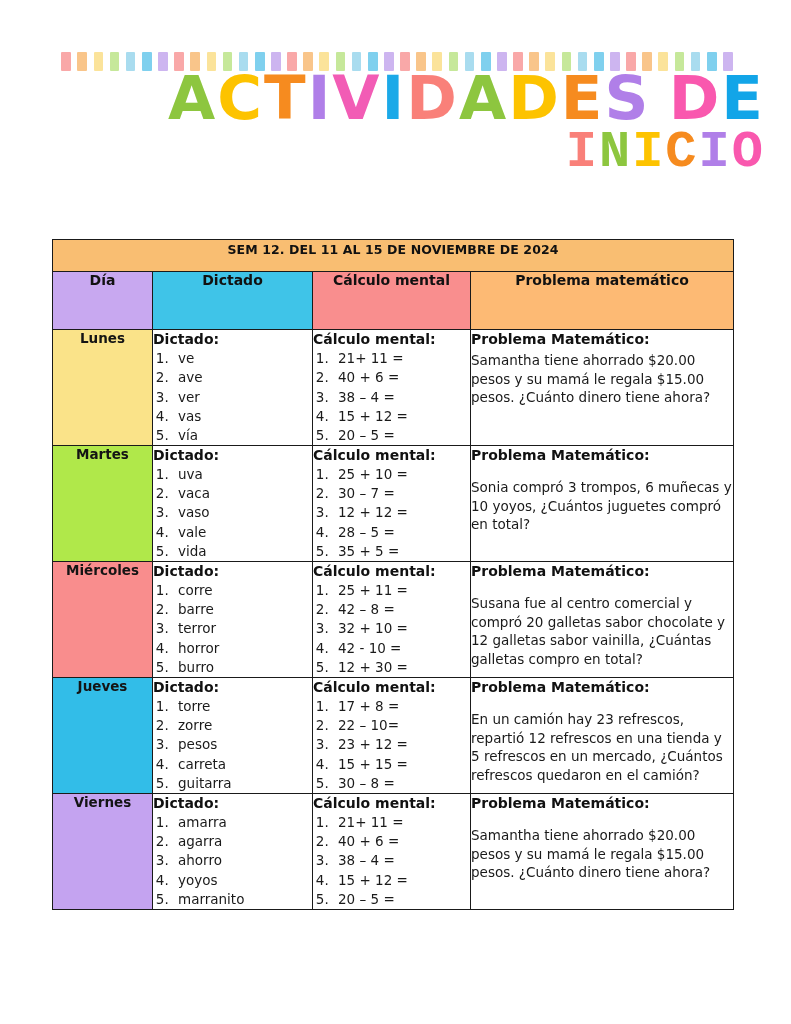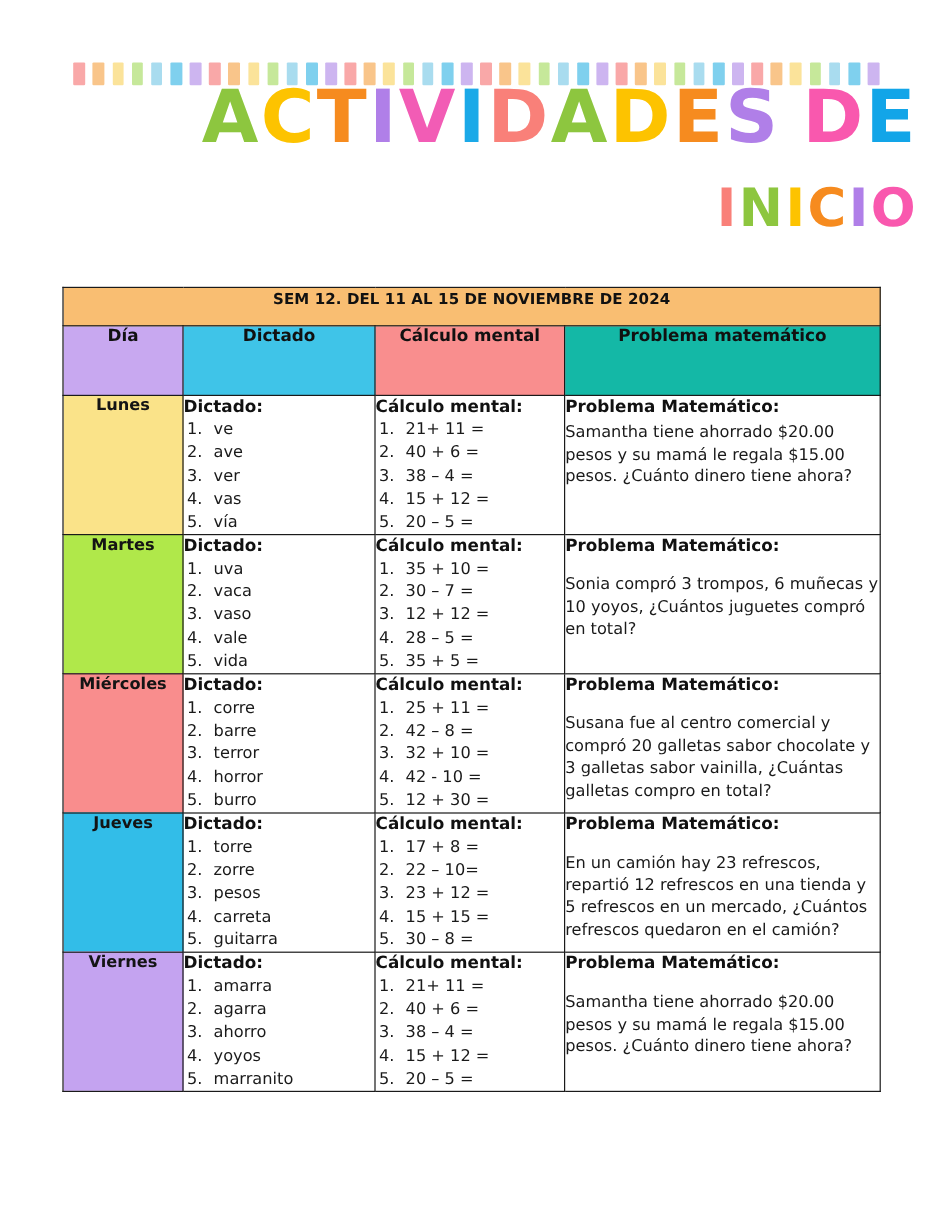--- a/index.html
+++ b/index.html
@@ -46,21 +46,21 @@
     text-align: right;
   }
   .title-line {
     font-family: "DejaVu Sans", sans-serif;
     font-weight: 700;
     letter-spacing: 2px;
     line-height: 0.98;
     white-space: pre;
   }
   #title-line-1 { font-size: 61px; }
-  #title-line-2 { font-size: 44px; margin-top: 24px; }
+  #title-line-2 { font-size: 52px; margin-top: 0; font-family: Liberation Mono, monospace; }
   .title-line .sp { display: inline-block; width: 0.30em; }
 
   
   #schedule-table {
     position: absolute;
     left: 52px;
     top: 239px;
     width: 681px;
     border-collapse: collapse;
     table-layout: fixed;
@@ -97,21 +97,21 @@
     text-align: center;
     vertical-align: middle;
     font-family: "DejaVu Sans", sans-serif;
     font-weight: 700;
     font-size: 14px;
     color: #111111;
   }
   .hdr-dia  { background: #C8A8F0; }
   .hdr-dic  { background: #3FC4E8; margin-left: 21px; }
   .hdr-cal  { background: #F98E8E; }
-  .hdr-pro  { background: #14b8a6; }
+  .hdr-pro  { background: #fdba74; }
 
   
   .day-cell {
     text-align: center;
     vertical-align: middle;
     font-family: "DejaVu Sans", sans-serif;
     font-weight: 700;
     font-size: 13.5px;
     color: #141414;
   }
@@ -347,21 +347,21 @@
             <li>uva</li>
             <li>vaca</li>
             <li>vaso</li>
             <li>vale</li>
             <li>vida</li>
           </ol>
         </td>
         <td class="content-cell">
           <div class="cell-heading">Cálculo mental:</div>
           <ol class="item-list">
-            <li>35 + 10 =</li>
+            <li>25 + 10 =</li>
             <li>30 – 7 =</li>
             <li>12 + 12 =</li>
             <li>28 – 5 =</li>
             <li>35 + 5 =</li>
           </ol>
         </td>
         <td class="content-cell prob-cell">
           <div class="cell-heading">Problema Matemático:</div>
           <div class="prob-body spaced">Sonia compró 3 trompos, 6 muñecas y 10 yoyos, ¿Cuántos juguetes compró en total?</div>
         </td>
@@ -383,21 +383,21 @@
           <ol class="item-list">
             <li>25 + 11 =</li>
             <li>42 – 8 =</li>
             <li>32 + 10 =</li>
             <li>42 - 10 =</li>
             <li>12 + 30 =</li>
           </ol>
         </td>
         <td class="content-cell prob-cell">
           <div class="cell-heading">Problema Matemático:</div>
-          <div class="prob-body spaced">Susana fue al centro comercial y compró 20 galletas sabor chocolate y 3 galletas sabor vainilla, ¿Cuántas galletas compro en total?</div>
+          <div class="prob-body spaced">Susana fue al centro comercial y compró 20 galletas sabor chocolate y 12 galletas sabor vainilla, ¿Cuántas galletas compro en total?</div>
         </td>
       </tr>
       <tr>
         <td class="day-cell" style="background: rgb(50, 189, 232);">Jueves</td>
         <td class="content-cell">
           <div class="cell-heading">Dictado:</div>
           <ol class="item-list">
             <li>torre</li>
             <li>zorre</li>
             <li>pesos</li>

